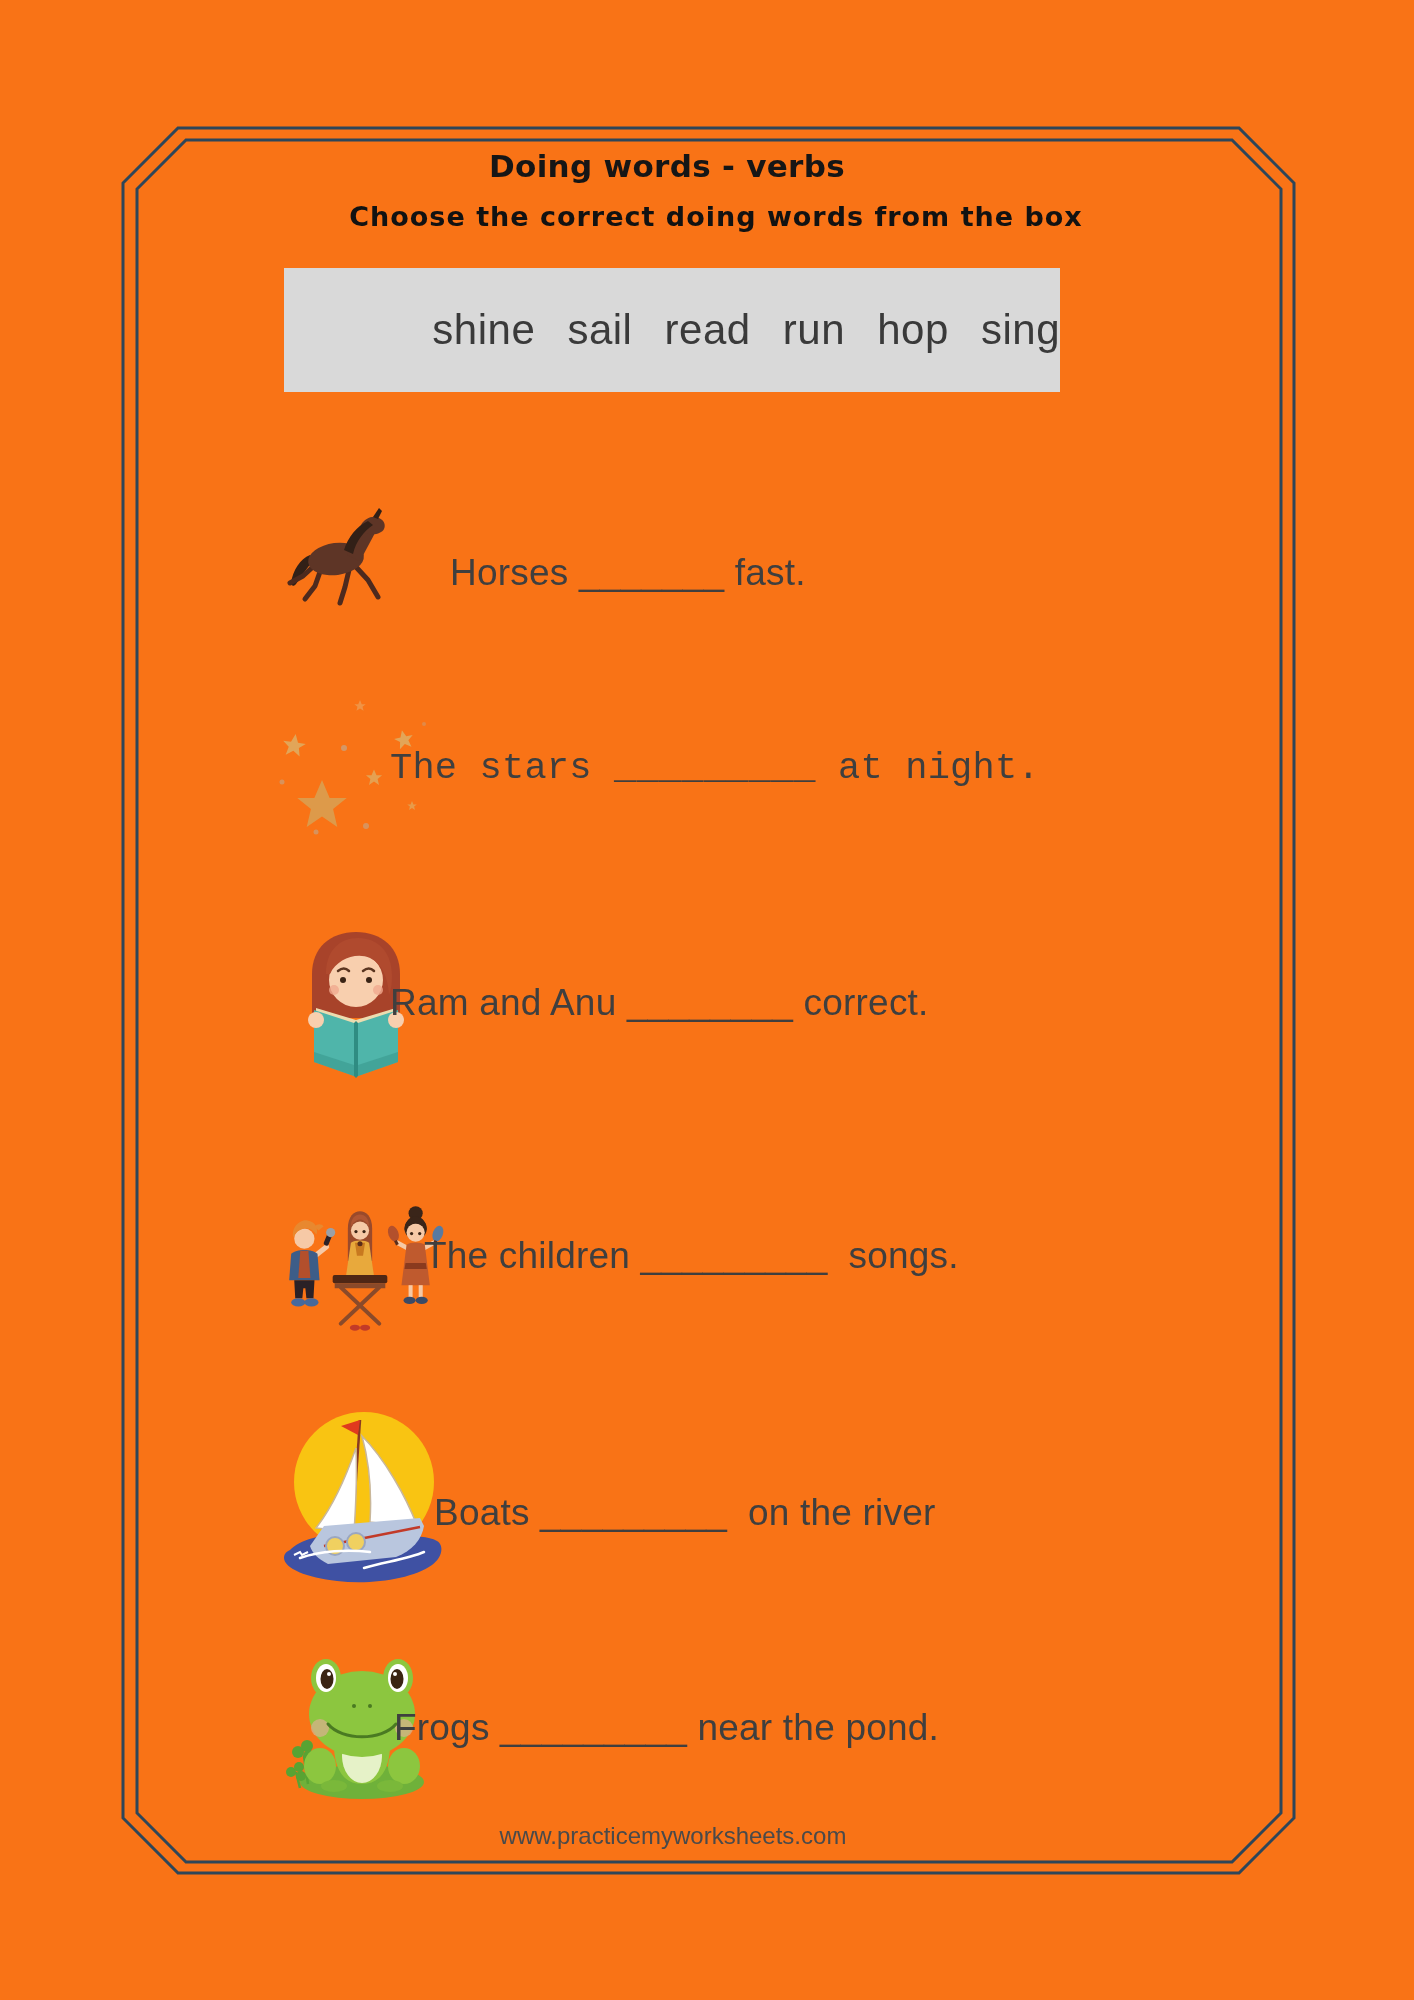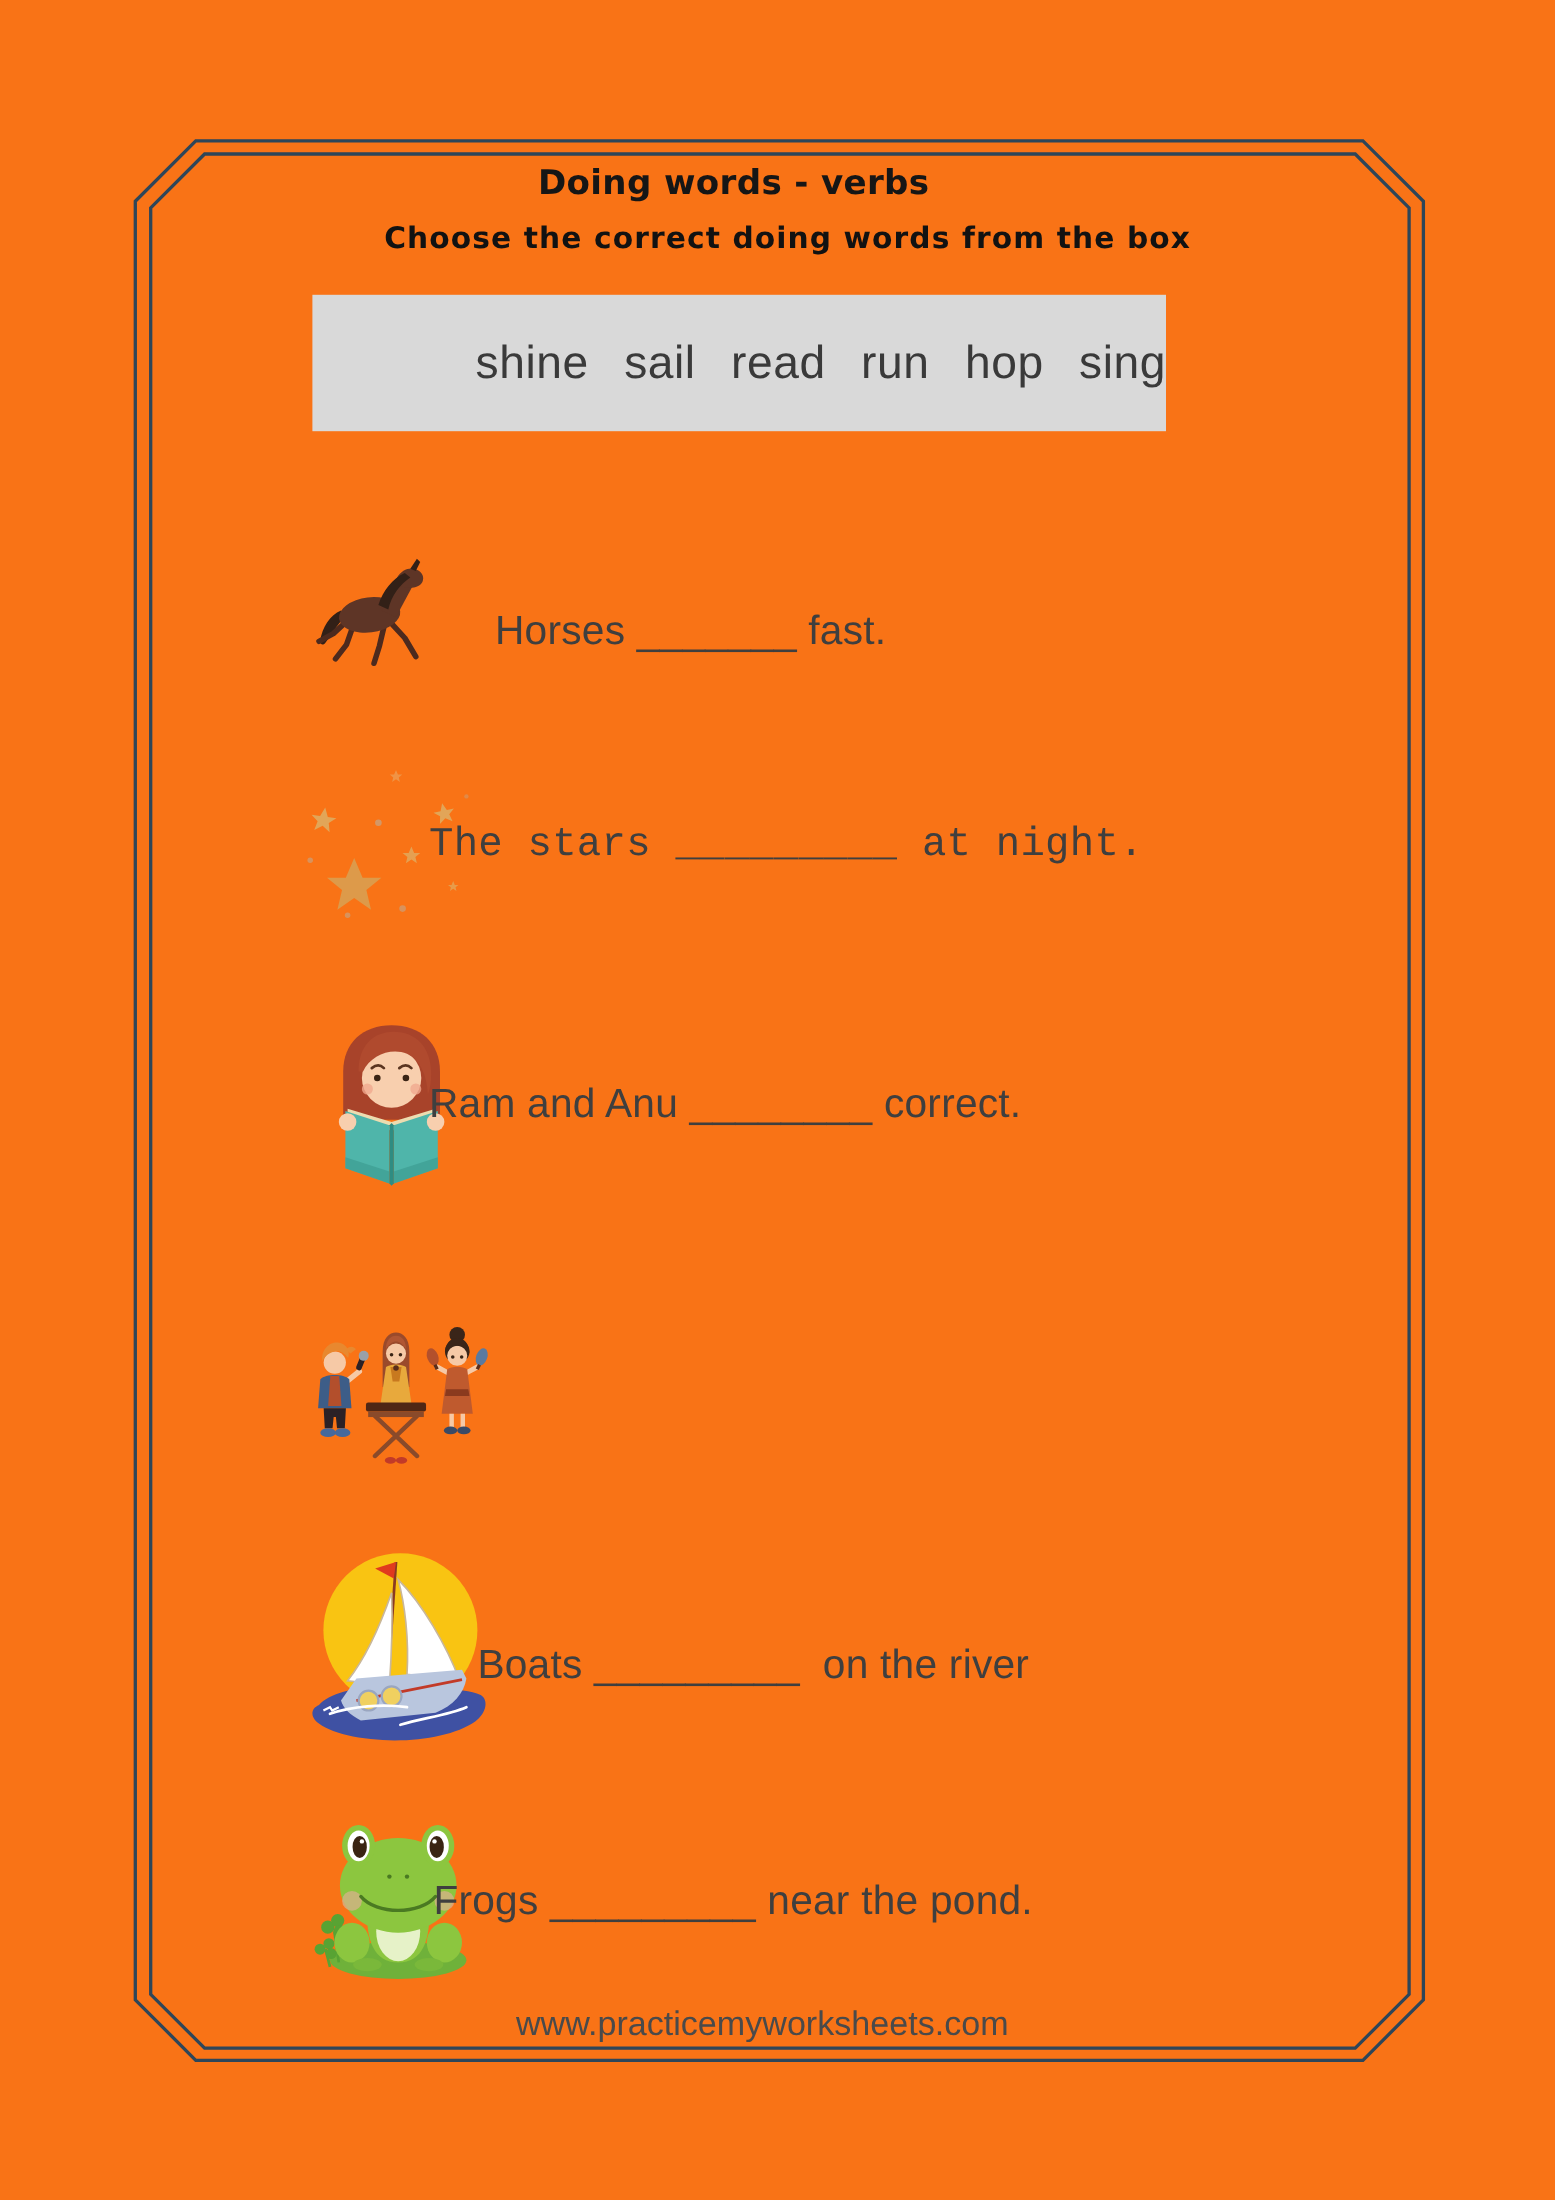--- a/index.html
+++ b/index.html
@@ -52,22 +52,22 @@
     font-family:"Liberation Sans",sans-serif;
   }
   .sent-1{left:450px;top:552px;}
   .sent-2{left:390px;top:747px;font-family:Liberation Mono, monospace;}
   .sent-3{left:390px;top:982px;}
   .sent-4{left:424px;top:1235px;}
   .sent-5{left:434px;top:1492px;text-align:right;}
   .sent-6{left:394px;top:1707px;}
 
   .footer{
-    position:absolute;left:693px;top:1822px;transform:translateX(-50%);
-    font-size:31px;font-weight:300;color:#4a4a4a;white-space:nowrap;
+    position:absolute;left:673px;top:1822px;transform:translateX(-50%);
+    font-size:24px;font-weight:300;color:#4a4a4a;white-space:nowrap;
     font-family:"Liberation Sans",sans-serif;
   }
 </style>
 </head>
 <body>
 
 <div class="page">
 
   <svg class="frame" viewBox="0 0 1414 2000">
     <polygon points="178,128 1239,128 1294,183 1294,1818 1239,1873 178,1873 123,1818 123,183" fill="none" stroke="#2e4659" stroke-width="3"></polygon>
@@ -184,20 +184,21 @@
       <circle cx="136" cy="35" r="1.6" fill="#3a2415"></circle>
       <circle cx="144" cy="35" r="1.6" fill="#3a2415"></circle>
       <path d="M131,46 C135,43 145,43 149,46 L154,86 L126,86 Z" fill="#bf5a2e"></path>
       <path d="M130,64 L150,64 L151,70 L129,70 Z" fill="#8a3a1e"></path>
       <line x1="135" y1="86" x2="135" y2="98" stroke="#f6c9a6" stroke-width="4"></line>
       <line x1="145" y1="86" x2="145" y2="98" stroke="#f6c9a6" stroke-width="4"></line>
       <ellipse cx="134" cy="101" rx="6" ry="3.5" fill="#3a4a66"></ellipse>
       <ellipse cx="146" cy="101" rx="6" ry="3.5" fill="#3a4a66"></ellipse>
     </svg>
   </span>
+  <span class="sent sent-4">The children _________  songs.</span>
 
   <span class="art art-boat">
     <svg viewBox="0 0 176 194">
       <circle cx="92" cy="84" r="70" fill="#f9c412"></circle>
       <path d="M18,152 C30,139 60,134 90,137 C120,140 150,135 165,143 C172,147 171,159 160,167 C140,181 100,187 65,183 C35,180 12,170 12,160 C12,156 14,154 18,152 Z" fill="#3f51a3"></path>
       <line x1="88" y1="22" x2="80" y2="138" stroke="#8a3a22" stroke-width="2.5"></line>
       <path d="M88,22 L69,28 L86,37 Z" fill="#e03a1e"></path>
       <path d="M90,38 C96,60 100,92 98,124 L146,130 C134,98 112,60 90,38 Z" fill="#ffffff" stroke="#c9b79a" stroke-width="1.5"></path>
       <path d="M84,50 C75,76 63,106 44,130 L82,134 C84,106 85,76 84,50 Z" fill="#ffffff" stroke="#c9b79a" stroke-width="1.5"></path>
       <path d="M38,148 L52,128 L148,120 L152,128 C150,141 140,153 124,159 L56,166 C46,161 40,155 38,148 Z" fill="#b9c6de"></path>

